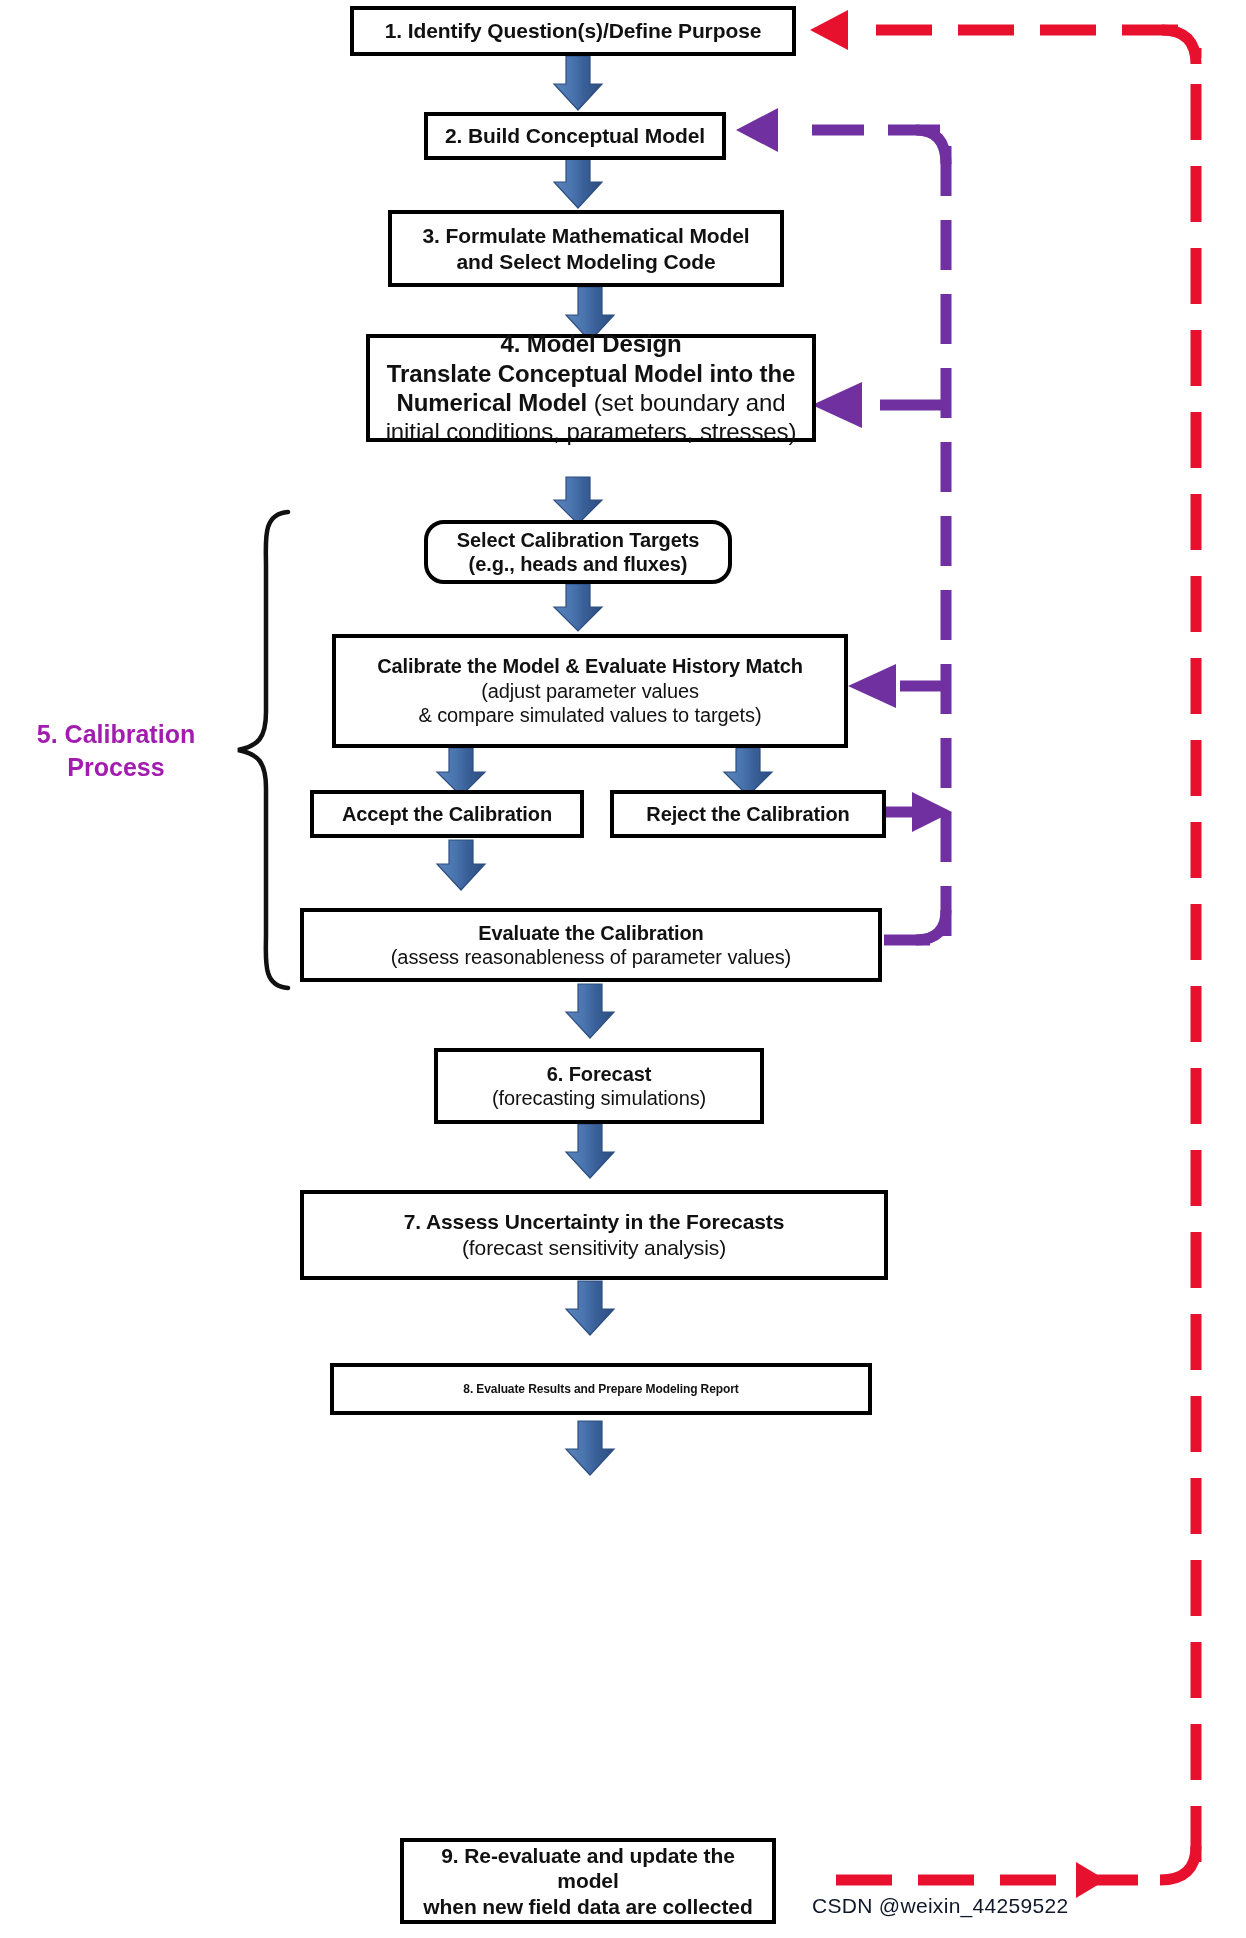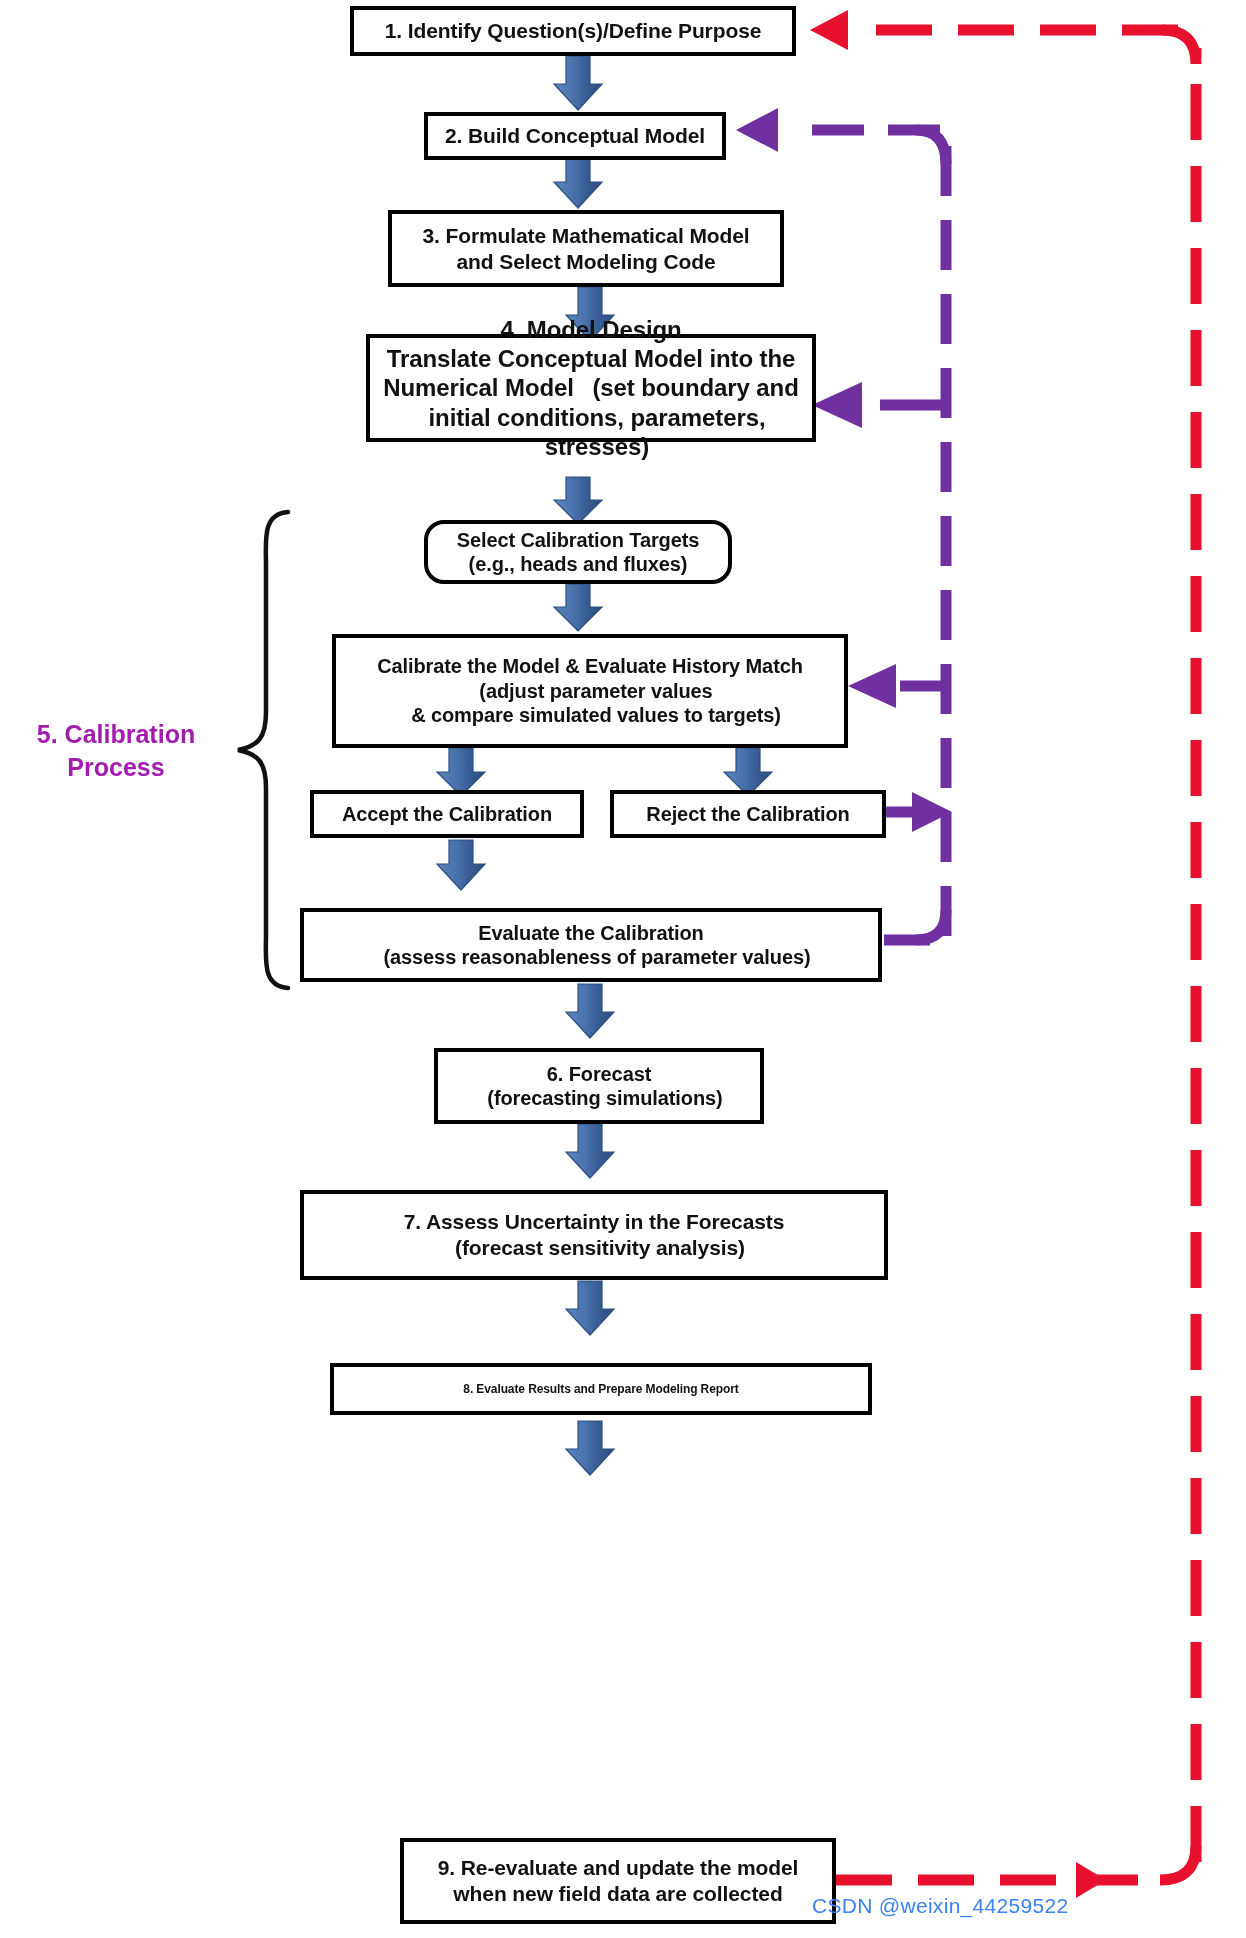--- a/index.html
+++ b/index.html
@@ -26,21 +26,21 @@
     align-items:center;
     justify-content:center;
     text-align:center;
     color:#111111;
     line-height:1.22;
     letter-spacing:-0.1px;
     padding:2px 8px;
   }
   .box .ln{display:block;width:100%;}
   .b{font-weight:bold;}
-  .n{font-weight:bold;padding-left:12px;}
+  .n{font-weight:normal;}
 
   
   .brace-label{
     position:absolute;
     font-weight:bold;
     color:#a21caf;
     text-align:center;
     line-height:1.3;
   }
 
@@ -48,21 +48,21 @@
   #overlay{
     position:absolute;
     left:0;top:0;
     width:1246px;height:1938px;
     pointer-events:none;
   }
 
   
   .watermark{
     position:absolute;
-    color:#3b82f6;
+    color:#0f172a;
     font-size:21px;
     font-family:"Liberation Sans", sans-serif;
     letter-spacing:0.3px;
     white-space:nowrap;
   }
 </style>
 </head>
 <body>
 
 <div id="canvas">
@@ -216,21 +216,21 @@
 
   <div class="box" style="left:300px;top:1190px;width:588px;height:90px;font-size:21px;">
     <span class="ln b">7. Assess Uncertainty in the Forecasts</span>
     <span class="ln n">(forecast sensitivity analysis)</span>
   </div>
 
   <div class="box" style="left:330px;top:1363px;width:542px;height:52px;font-size:12px;">
     <span class="ln b">8. Evaluate Results and Prepare Modeling Report</span>
   </div>
 
-  <div class="box" style="left:400px;top:1838px;width:436px;height:86px;font-size:21px;">
+  <div class="box" style="left:400px;top:1838px;width:376px;height:86px;font-size:21px;">
     <span class="ln b">9. Re-evaluate and update the model</span>
     <span class="ln b">when new field data are collected</span>
   </div>
 
   <div class="brace-label" style="left:0px;top:718px;width:232px;font-size:25px;">
     <div>5. Calibration</div>
     <div>Process</div>
   </div>
 
   <div class="watermark" style="left:812px;top:1894px;">CSDN @weixin_44259522</div>

